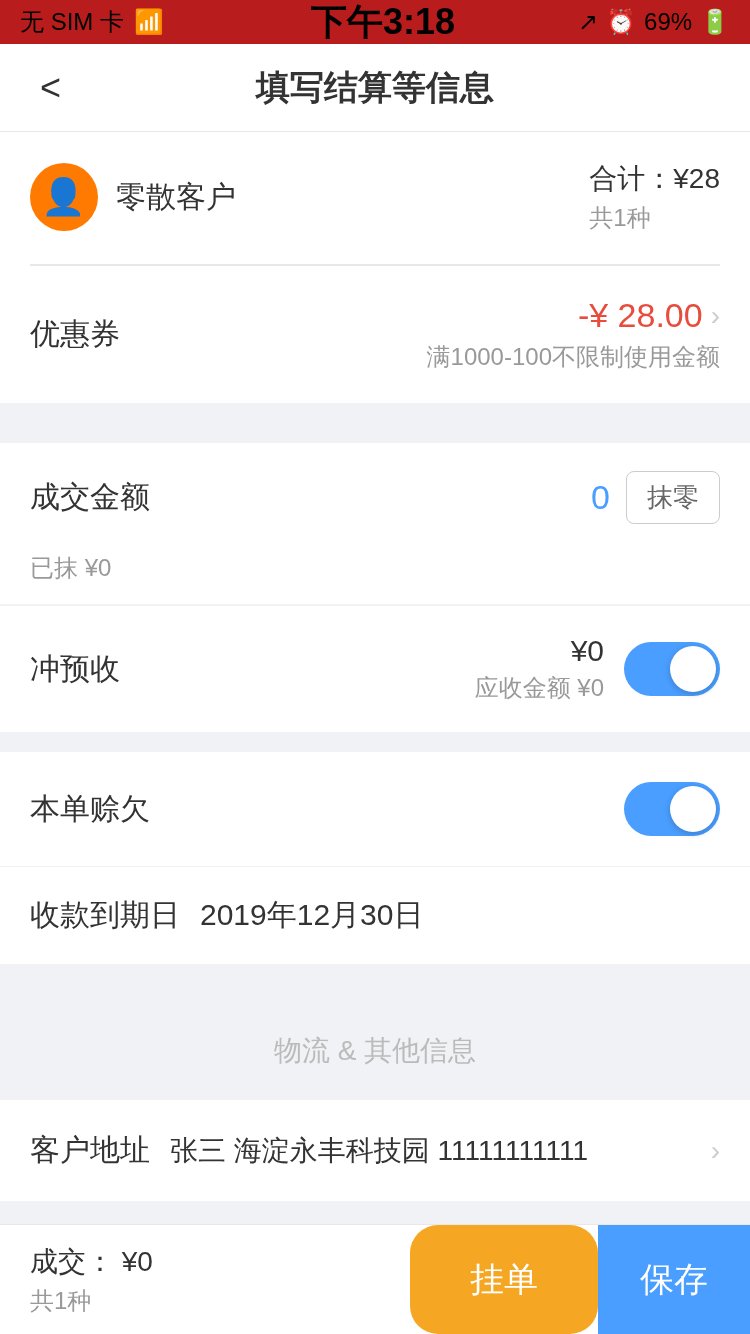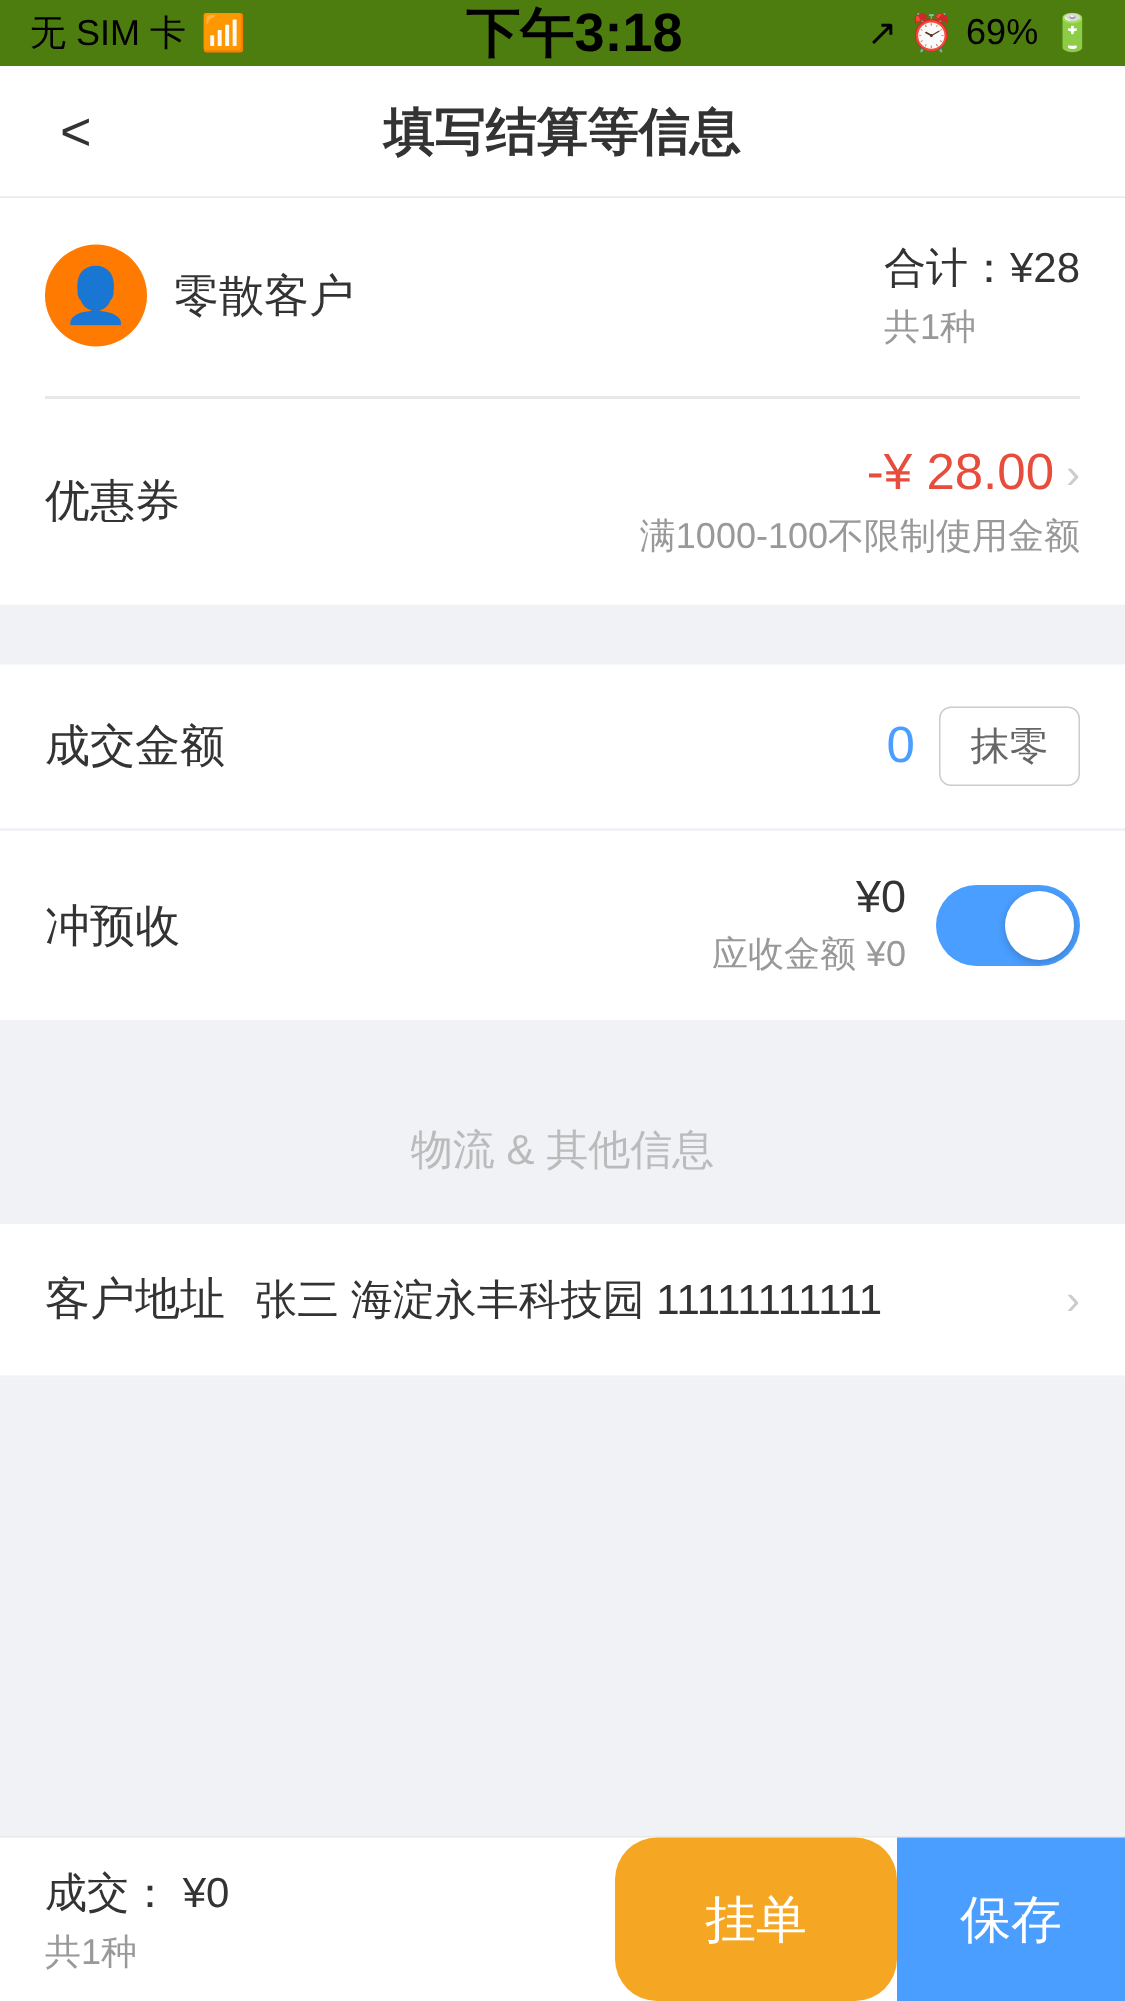--- a/index.html
+++ b/index.html
@@ -11,21 +11,21 @@
       background: #f0f2f5;
       font-size: 28px;
       color: #333;
       position: relative;
     }
 
     
     .status-bar {
       width: 100%;
       height: 44px;
-      background: #4d7c0f;
+      background: #b91c1c;
       display: flex;
       align-items: center;
       justify-content: space-between;
       padding: 0 20px;
       font-size: 24px;
       color: #000;
     }
     .status-left { display: flex; align-items: center; gap: 10px; }
     .status-center { font-size: 36px; font-weight: 600; margin-left: 24px; }
     .status-right { display: flex; align-items: center; gap: 8px; font-size: 24px; }
@@ -317,36 +317,48 @@
   <div class="section-gap"></div>
 
   <div class="deal-section">
     <div class="deal-row">
       <span class="row-label">成交金额</span>
       <div class="deal-input-area">
         <span class="deal-value">0</span>
         <button class="round-zero-btn">抹零</button>
       </div>
     </div>
+    <div class="deal-sub">已抹  ¥0</div>
 
     <div style="background:#f0f2f5;height:2px;"></div>
     <div class="advance-row">
       <span class="row-label">冲预收</span>
       <div class="advance-right">
         <div class="advance-amounts">
           <div class="advance-val">¥0</div>
           <div class="advance-sub">应收金额 ¥0</div>
         </div>
         <div class="toggle"></div>
       </div>
     </div>
   </div>
 
   <div class="section-gap"></div>
 
+  <div class="section-card">
+    <div class="credit-row">
+      <span class="credit-label">本单赊欠</span>
+      <div class="toggle"></div>
+    </div>
+
+    <div class="due-date-row">
+      <span class="due-date-label">收款到期日</span>
+      <span class="due-date-value">2019年12月30日</span>
+    </div>
+  </div>
 
   <div class="section-gap"></div>
 
   <div class="logistics-section">
     <span class="logistics-title">物流 &amp; 其他信息</span>
   </div>
 
   <div class="section-card">
     <div style="height:2px;background:#f0f2f5;"></div>
     <div class="address-row">

